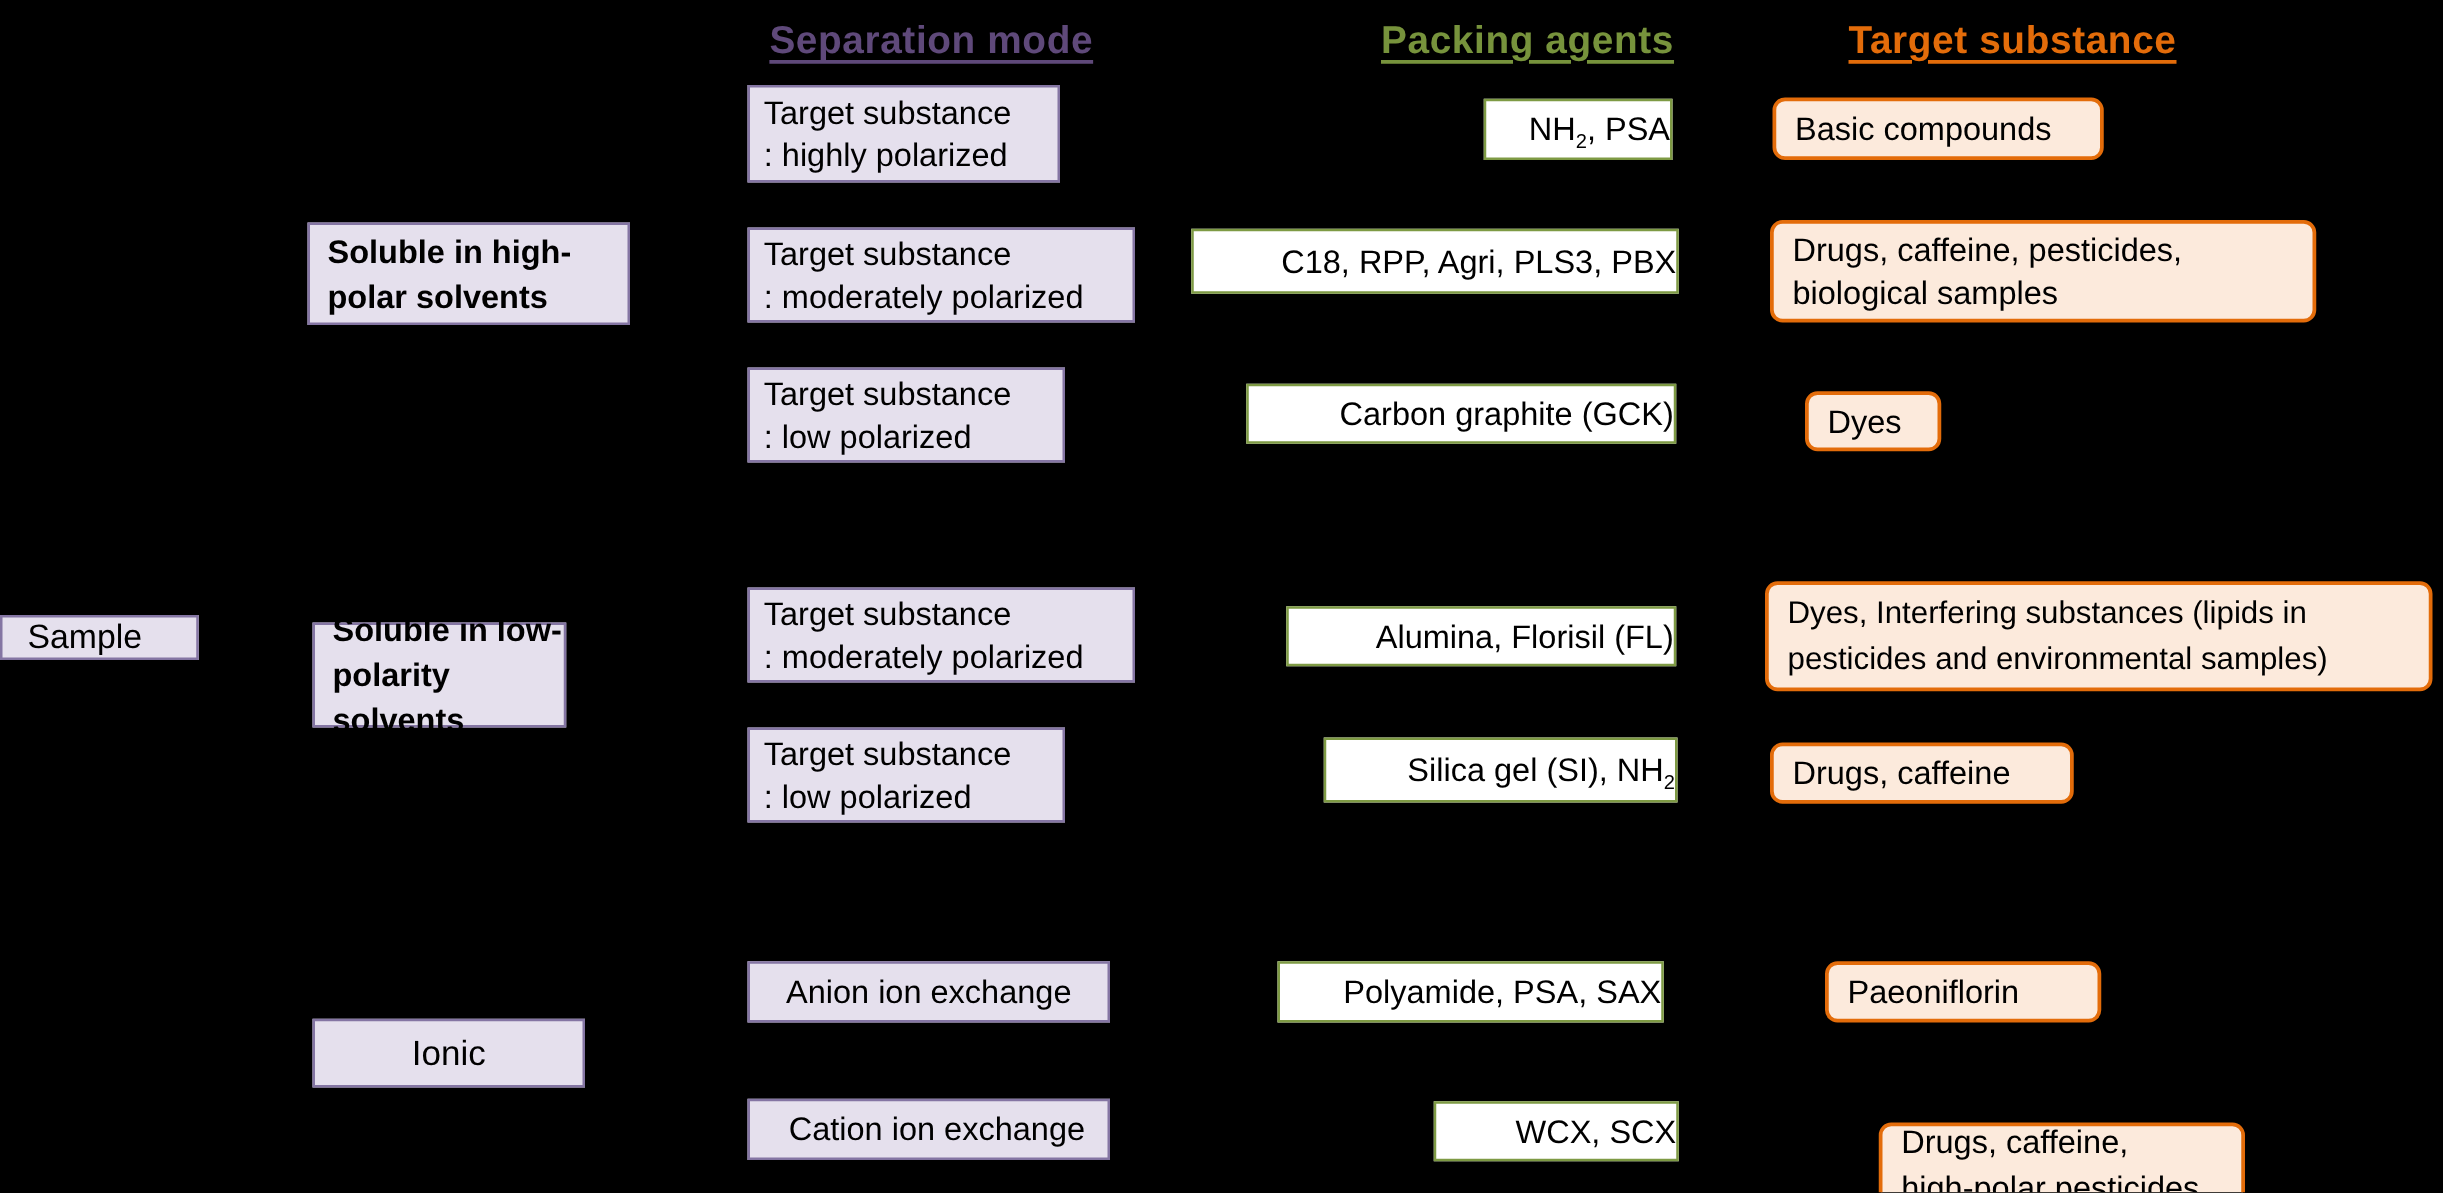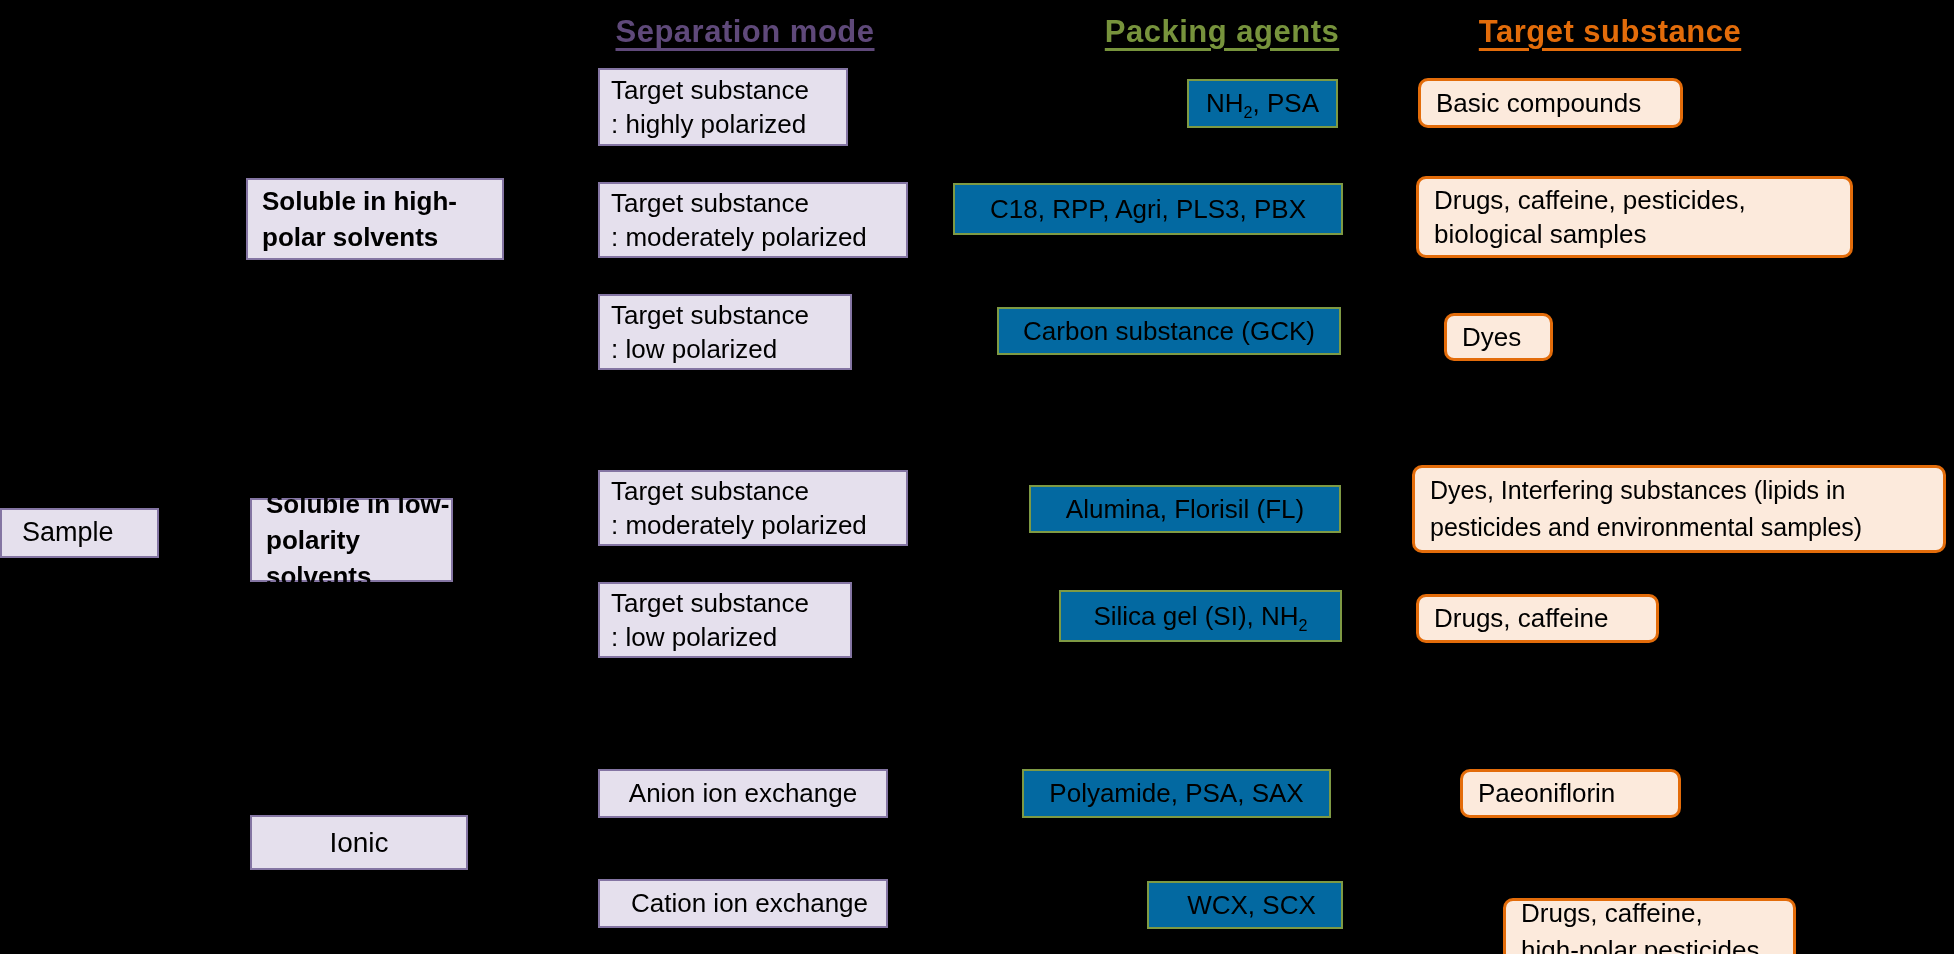--- a/index.html
+++ b/index.html
@@ -15,41 +15,41 @@
   }
   .hdr-sep{color:#5F497A;}
   .hdr-pack{color:#77933C;}
   .hdr-tgt{color:#E36C0A;}
   .bx{
     position:absolute;box-sizing:border-box;display:flex;align-items:center;
     font-size:26px;line-height:1.25;
   }
   .mode{background:#E5E0ED;border:2px solid #8475A3;padding-left:11px;}
   .branch{background:#E5E0ED;border:2px solid #8475A3;padding-left:14px;}
-  .pack{background:#0369a1;border:2px solid #7E9A44;justify-content:center;text-align:center;}
+  .pack{background:#ffffff;border:2px solid #7E9A44;justify-content:flex-end;text-align:center;}
   .tgt{background:#FCEADC;border:3px solid #E36C0A;border-radius:10px;padding-left:15px;}
   .ml{white-space:pre-line;line-height:34px;}
   .branch.ml{line-height:36px;font-weight:bold;}
   .lh37{line-height:37px;}
   .ctr{justify-content:center;padding-left:0;text-align:center;}
   .fs25{font-size:25px;}
   .fs27{font-size:27px;}
   .fs28{font-size:28px;}
   sub{font-size:0.62em;line-height:0;}
 </style>
 </head>
 <body>
 
 <div id="canvas">
 
   <div class="hdr hdr-sep" style="left:745px;top:14px;">Separation mode</div>
   <div class="hdr hdr-pack" style="left:1222px;top:14px;">Packing agents</div>
   <div class="hdr hdr-tgt" style="left:1610px;top:14px;">Target substance</div>
 
-  <div class="bx branch fs27" style="left:0px;top:492px;width:159px;height:50px;padding-left:20px;margin-top:16px;">Sample</div>
+  <div class="bx branch fs27" style="left:0px;top:492px;width:159px;height:36px;padding-left:20px;">Sample</div>
 
   <div class="bx branch ml" style="left:246px;top:178px;width:258px;height:82px;">Soluble in high-
 polar solvents</div>
   <div class="bx branch ml" style="left:250px;top:498px;width:203px;height:84px;">Soluble in low-
 polarity solvents</div>
   <div class="bx branch ctr fs28" style="left:250px;top:815px;width:218px;height:55px;">Ionic</div>
 
   <div class="bx mode ml" style="left:598px;top:68px;width:250px;height:78px;">Target substance
 : highly polarized</div>
   <div class="bx mode ml" style="left:598px;top:182px;width:310px;height:76px;">Target substance
@@ -60,21 +60,21 @@
 : moderately polarized</div>
   <div class="bx mode ml" style="left:598px;top:582px;width:254px;height:76px;">Target substance
 : low polarized</div>
   <div class="bx mode ctr" style="left:598px;top:769px;width:290px;height:49px;">Anion ion exchange</div>
   <div class="bx mode ctr" style="left:598px;top:879px;width:290px;height:49px;padding-left:13px;">Cation ion exchange</div>
 
   <div class="bx pack" style="left:1187px;top:79px;width:151px;height:49px;">
     <span><span>NH</span><sub>2</sub><span>, PSA</span></span>
   </div>
   <div class="bx pack" style="left:953px;top:183px;width:390px;height:52px;">C18, RPP, Agri, PLS3, PBX</div>
-  <div class="bx pack" style="left:997px;top:307px;width:344px;height:48px;">Carbon substance (GCK)</div>
+  <div class="bx pack" style="left:997px;top:307px;width:344px;height:48px;">Carbon graphite (GCK)</div>
   <div class="bx pack" style="left:1029px;top:485px;width:312px;height:48px;">Alumina, Florisil (FL)</div>
   <div class="bx pack" style="left:1059px;top:590px;width:283px;height:52px;">
     <span><span>Silica gel (SI), NH</span><sub>2</sub><span></span></span>
   </div>
   <div class="bx pack" style="left:1022px;top:769px;width:309px;height:49px;">Polyamide, PSA, SAX</div>
   <div class="bx pack" style="left:1147px;top:881px;width:196px;height:48px;padding-left:13px;">WCX, SCX</div>
 
   <div class="bx tgt" style="left:1418px;top:78px;width:265px;height:50px;">Basic compounds</div>
   <div class="bx tgt ml" style="left:1416px;top:176px;width:437px;height:82px;">Drugs, caffeine, pesticides,
 biological samples</div>

